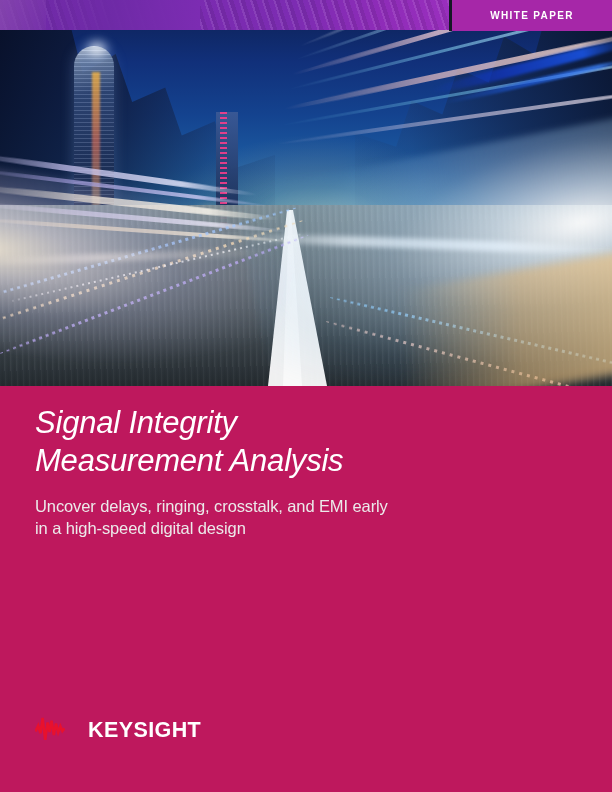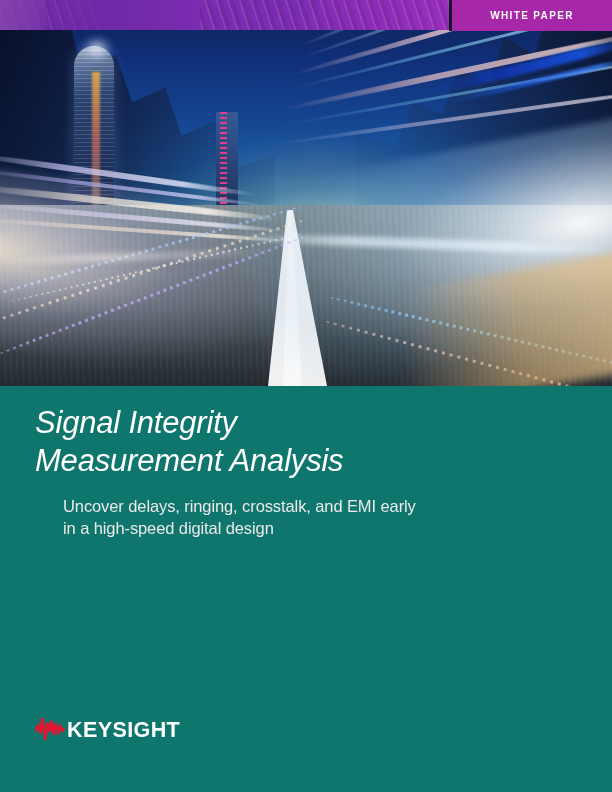--- a/index.html
+++ b/index.html
@@ -6,21 +6,21 @@
   html, body {
     width:612px; height:792px;
     background:#000;
     font-family:"Liberation Sans", sans-serif;
     overflow:hidden;
   }
 
   .page {
     position:relative;
     width:612px; height:792px;
-    background:#0f766e;
+    background:#be185d;
   }
 
   
   .hero {
     position:absolute;
     left:0; top:0;
     width:612px; height:386px;
     overflow:hidden;
     background:#06101f;
   }
@@ -286,30 +286,29 @@
     font-style:italic;
   }
   .subtitle {
     margin-top:15px;
     color:#eceaea;
     font-size:16.5px;
     font-weight:normal;
     line-height:22px;
     letter-spacing:-0.1px;
     white-space:pre-line;
-    margin-left:28px;
   }
 
   
   .logo {
     position:absolute;
     left:35px; top:716px;
     display:flex;
     align-items:center;
-    gap:2px;
+    gap:23px;
   }
   .logo-mark { display:block; }
   .logo-word {
     color:#ffffff;
     font-size:21.5px;
     font-weight:bold;
     letter-spacing:0.4px;
     line-height:1;
   }
 </style>

